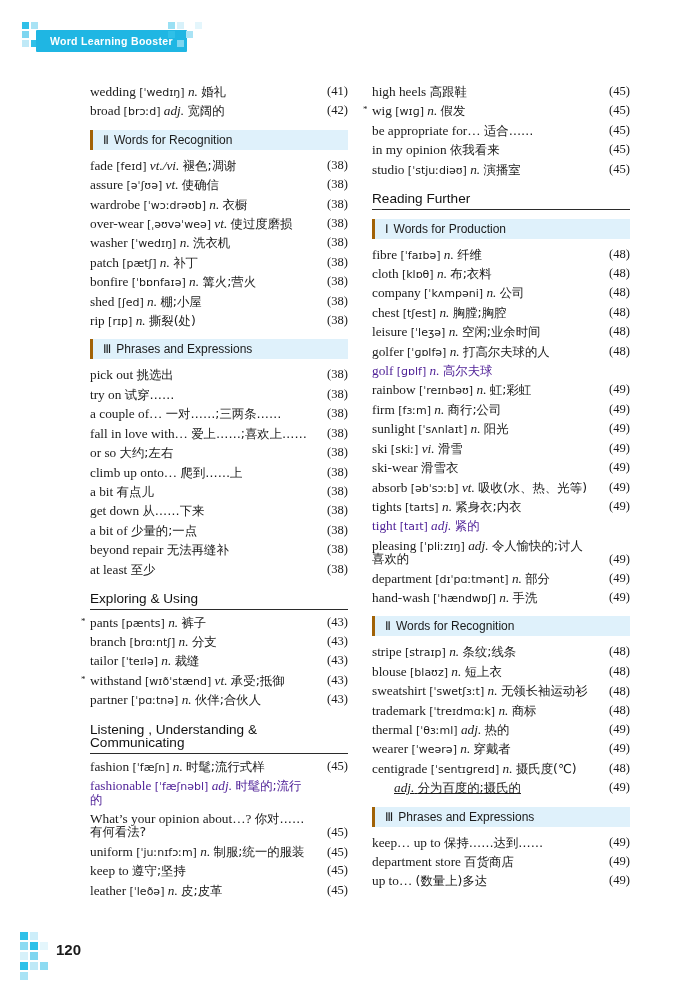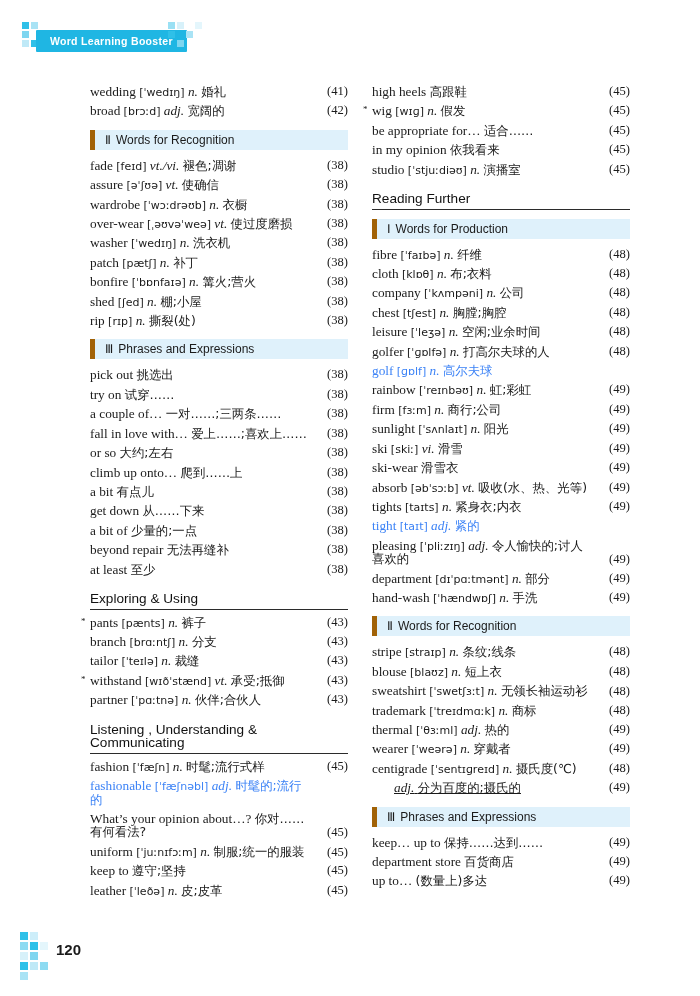--- a/index.html
+++ b/index.html
@@ -61,26 +61,26 @@
   }
   .entry .txt { display:inline; }
   .entry.cont { padding-left:22px;text-decoration:underline; }
 
   .star { position:absolute; left:-9px; top:4px; font-size:9px; }
 
   .ipa { font-family:"DejaVu Sans", sans-serif; font-size:11px; }
   .pos { font-style:italic; }
   .cn  { font-family:"DejaVu Sans", sans-serif; font-size:12.4px; }
 
-  .green { color:#3b82f6; }
+  .green { color:#4c1d95; }
 
   
   .secbar {
     background:#dff1fb;
-    border-left:5px solid #a16207;
+    border-left:3px solid #a16207;
     padding:4px 8px 4px 10px;
     margin:9px 0 6px 0;
     font-family:"Liberation Sans", sans-serif;
     font-size:12px;
     color:#1a1a1a;
   }
   .secbar .rn { font-family:"Liberation Serif", serif; margin-right:5px; }
 
   .subhead {
     font-family:"Liberation Sans", sans-serif;

